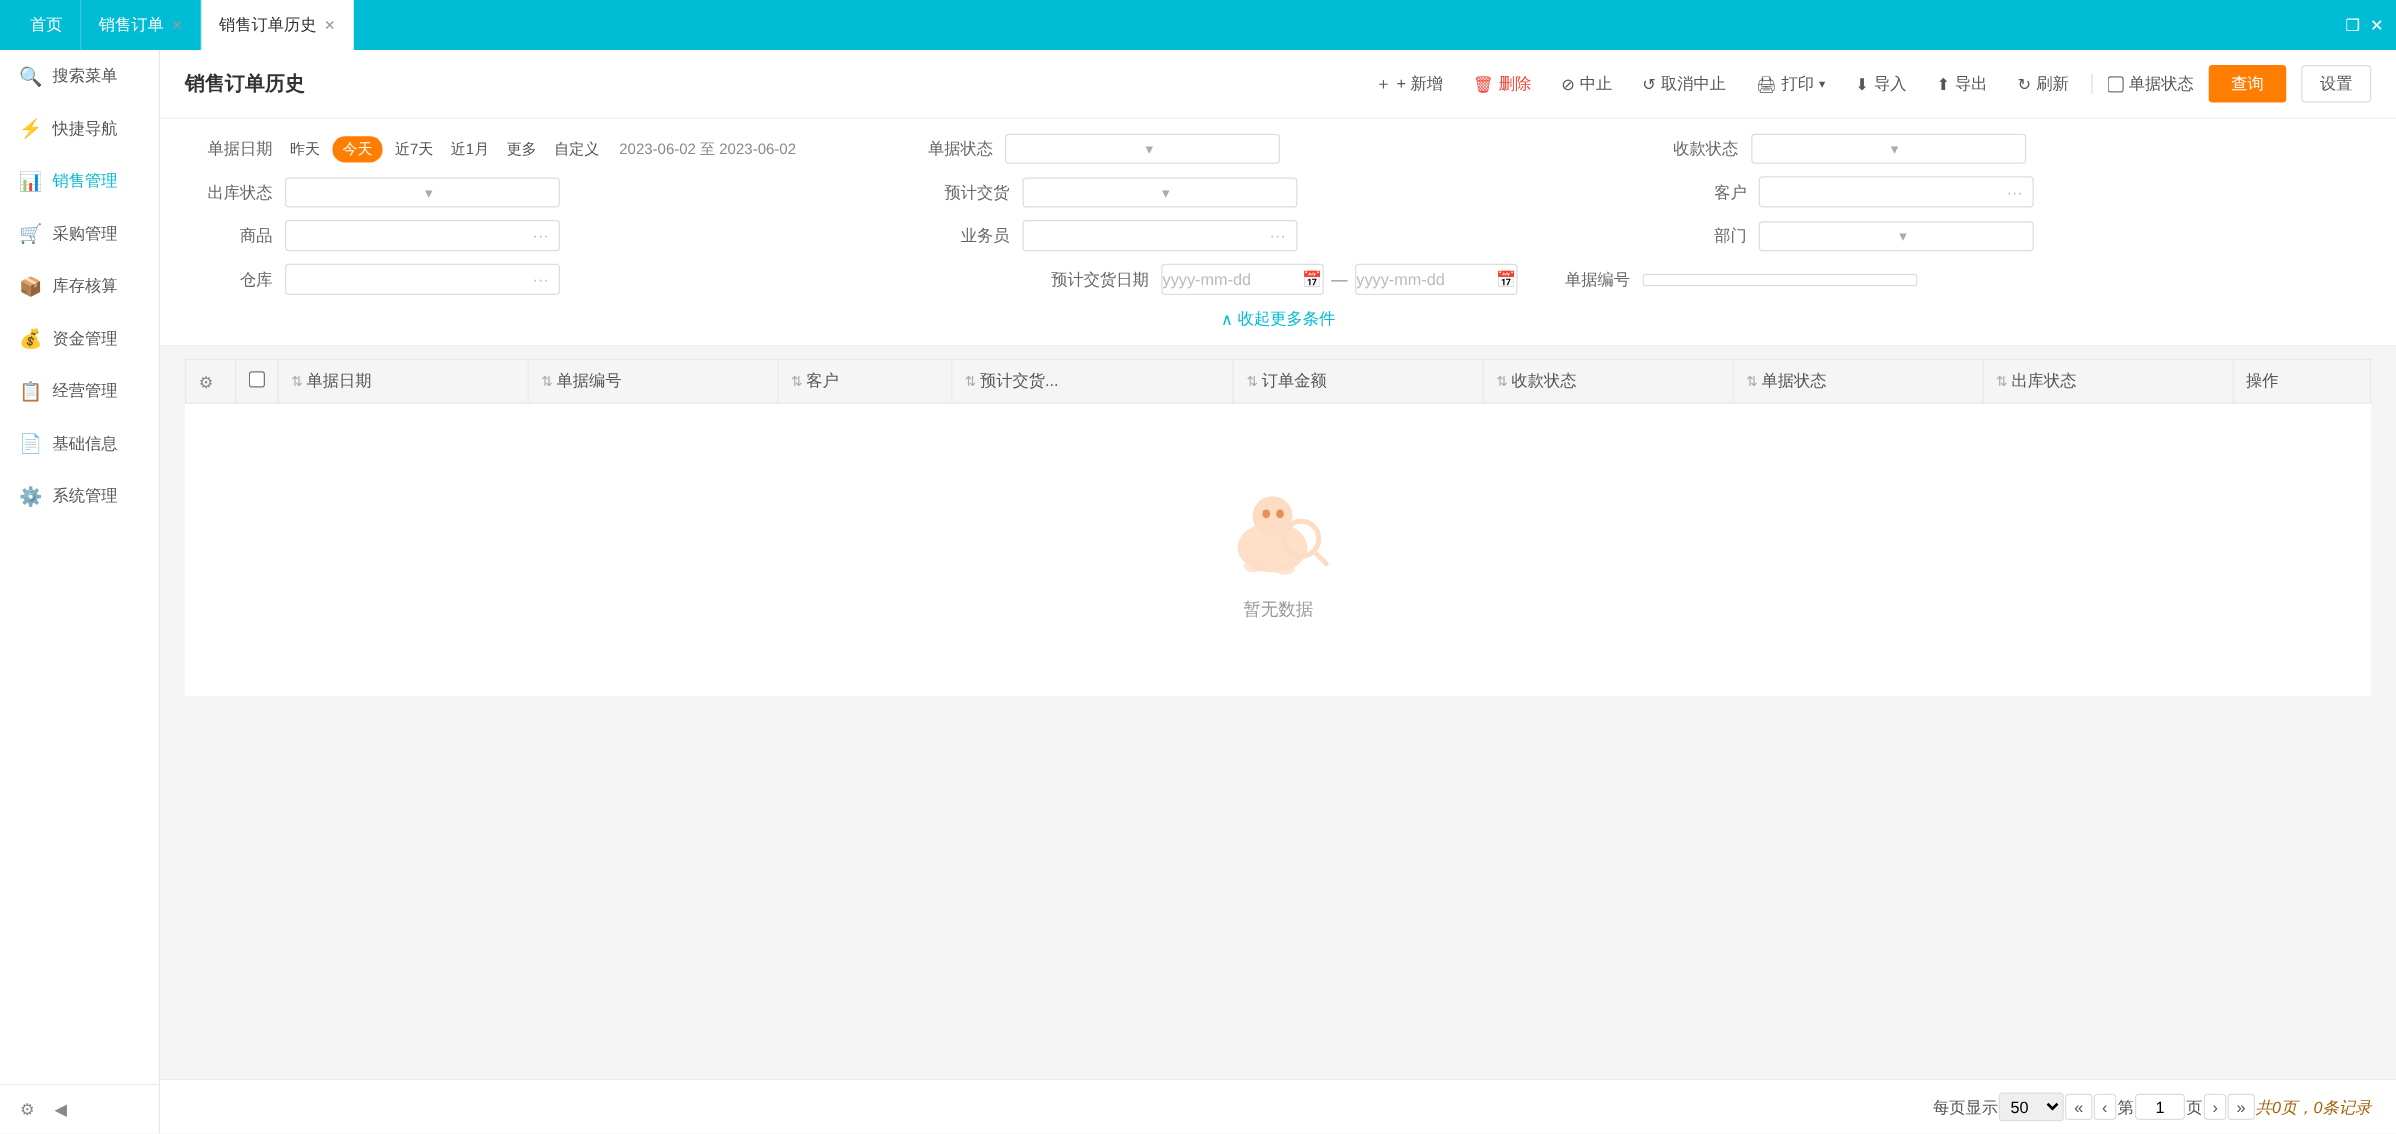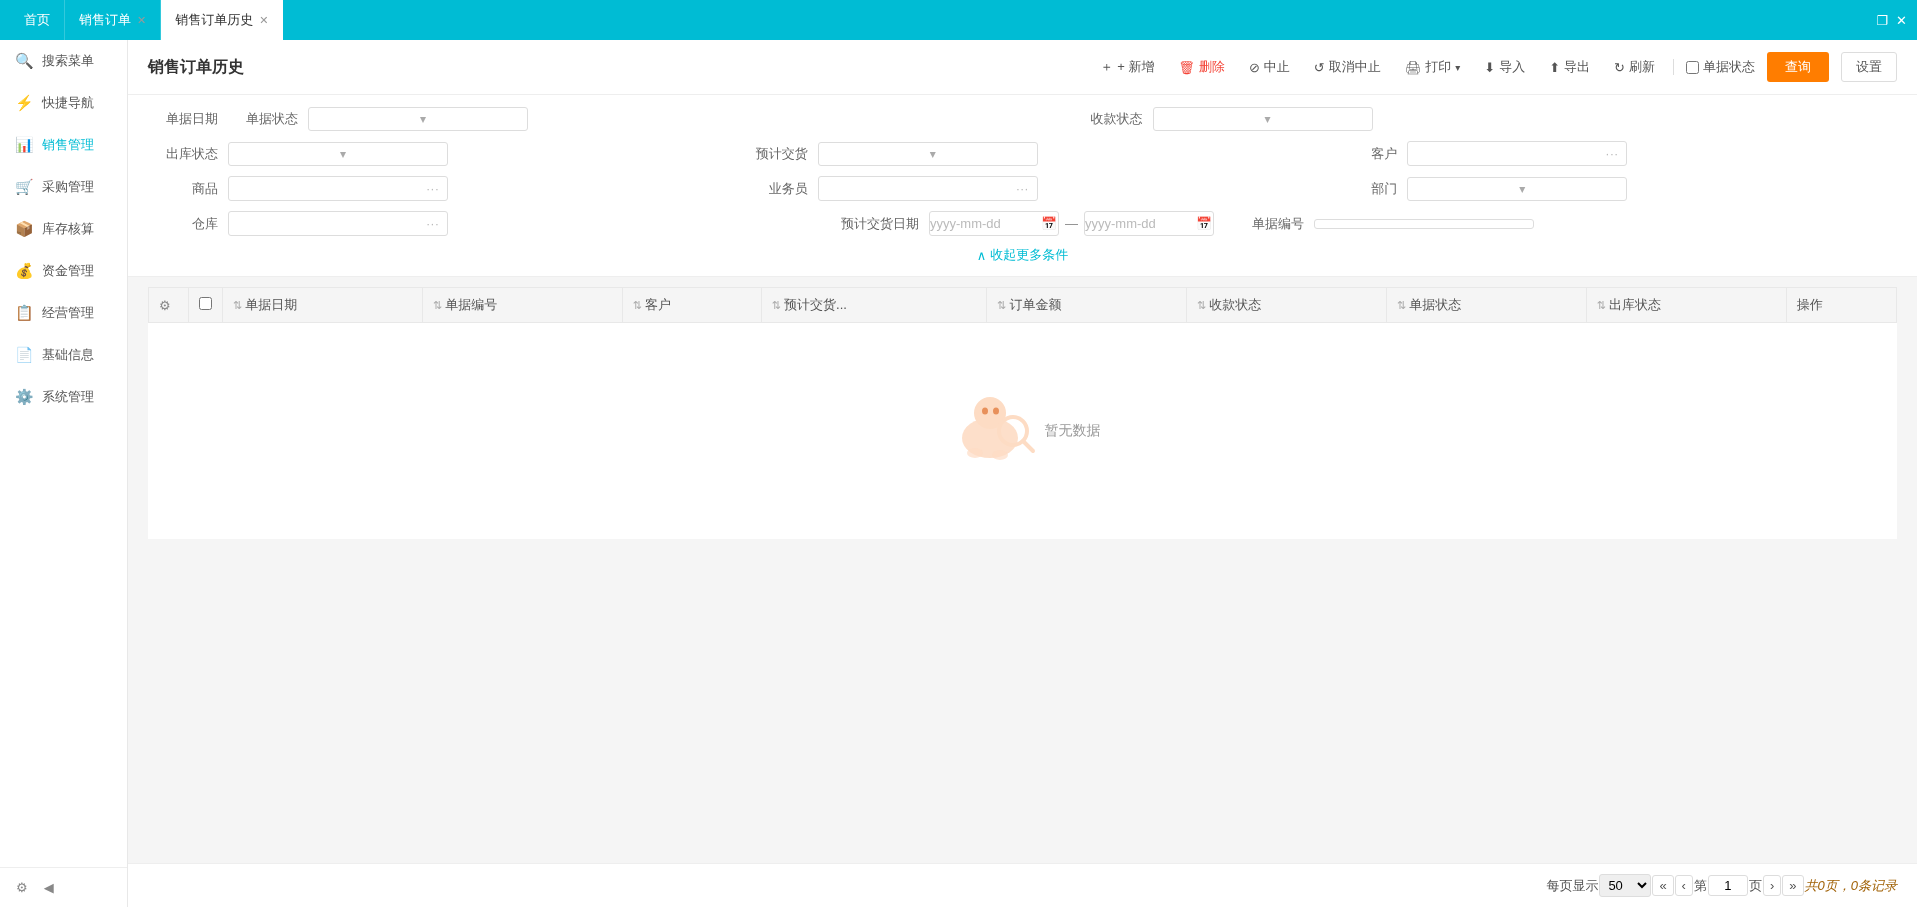--- a/index.html
+++ b/index.html
@@ -52,21 +52,21 @@
     .collapse-row { display: flex; justify-content: center; align-items: center; gap: 4px; color: #00bcd4; font-size: 13px; cursor: pointer; margin-top: 2px; }
 
     
     .table-area { flex: 1; overflow: auto; padding: 10px 20px; }
     .data-table { width: 100%; border-collapse: collapse; background: #fff; }
     .data-table th { background: #f5f5f5; border: 1px solid #e8e8e8; padding: 8px 10px; font-size: 13px; color: #555; font-weight: normal; text-align: left; white-space: nowrap; }
     .data-table td { border: 1px solid #e8e8e8; padding: 8px 10px; font-size: 13px; color: #333; }
     .th-sortable { cursor: pointer; }
     .th-sortable::before { content: '⇅ '; font-size: 11px; color: #aaa; }
     .table-settings-icon { cursor: pointer; color: #888; }
-    .empty-state { display: flex; flex-direction: row; align-items: center; justify-content: center; padding: 60px 0; }
+    .empty-state { display: flex; flex-direction: column; align-items: center; justify-content: center; padding: 60px 0; }
     .empty-icon { width: 100px; height: 80px; position: relative; margin-bottom: 16px; }
     .empty-text { color: #999; font-size: 14px; }
 
     
     .pagination { background: #fff; border-top: 1px solid #eee; padding: 10px 20px; display: flex; align-items: center; justify-content: flex-end; gap: 1px; flex-shrink: 0; font-size: 13px; color: #555; }
     .pagination select { border: 1px solid #ddd; border-radius: 3px; padding: 2px 4px; font-size: 13px; }
     .pagination-btn { cursor: pointer; color: #555; padding: 2px 6px; border: 1px solid #ddd; border-radius: 3px; background: #fff; font-size: 13px; }
     .pagination-input { border: 1px solid #ddd; border-radius: 3px; padding: 2px 6px; width: 40px; text-align: center; font-size: 13px; }
     .page-info { color: #a16207; font-style: italic; }
 
@@ -183,20 +183,31 @@
         </label>
         <button class="query-btn">查询</button>
         <button class="settings-btn">设置</button>
       </div>
     </div>
 
     <div class="filter-area">
 
       <div class="filter-row">
         <span class="filter-label">单据日期</span>
+        <div class="filter-field">
+          <div class="date-group">
+            <span class="date-tab">昨天</span>
+            <span class="date-tab active">今天</span>
+            <span class="date-tab">近7天</span>
+            <span class="date-tab">近1月</span>
+            <span class="date-tab">更多</span>
+            <span class="date-tab">自定义</span>
+            <span class="date-range">2023-06-02 至 2023-06-02</span>
+          </div>
+        </div>
         <span class="filter-label">单据状态</span>
         <div class="filter-field">
           <div class="filter-select" style="width:220px;">
             <span></span>
             <span class="arrow">▾</span>
           </div>
         </div>
         <span class="filter-label" style="margin-left:20px;">收款状态</span>
         <div class="filter-field">
           <div class="filter-select" style="width:220px;">

